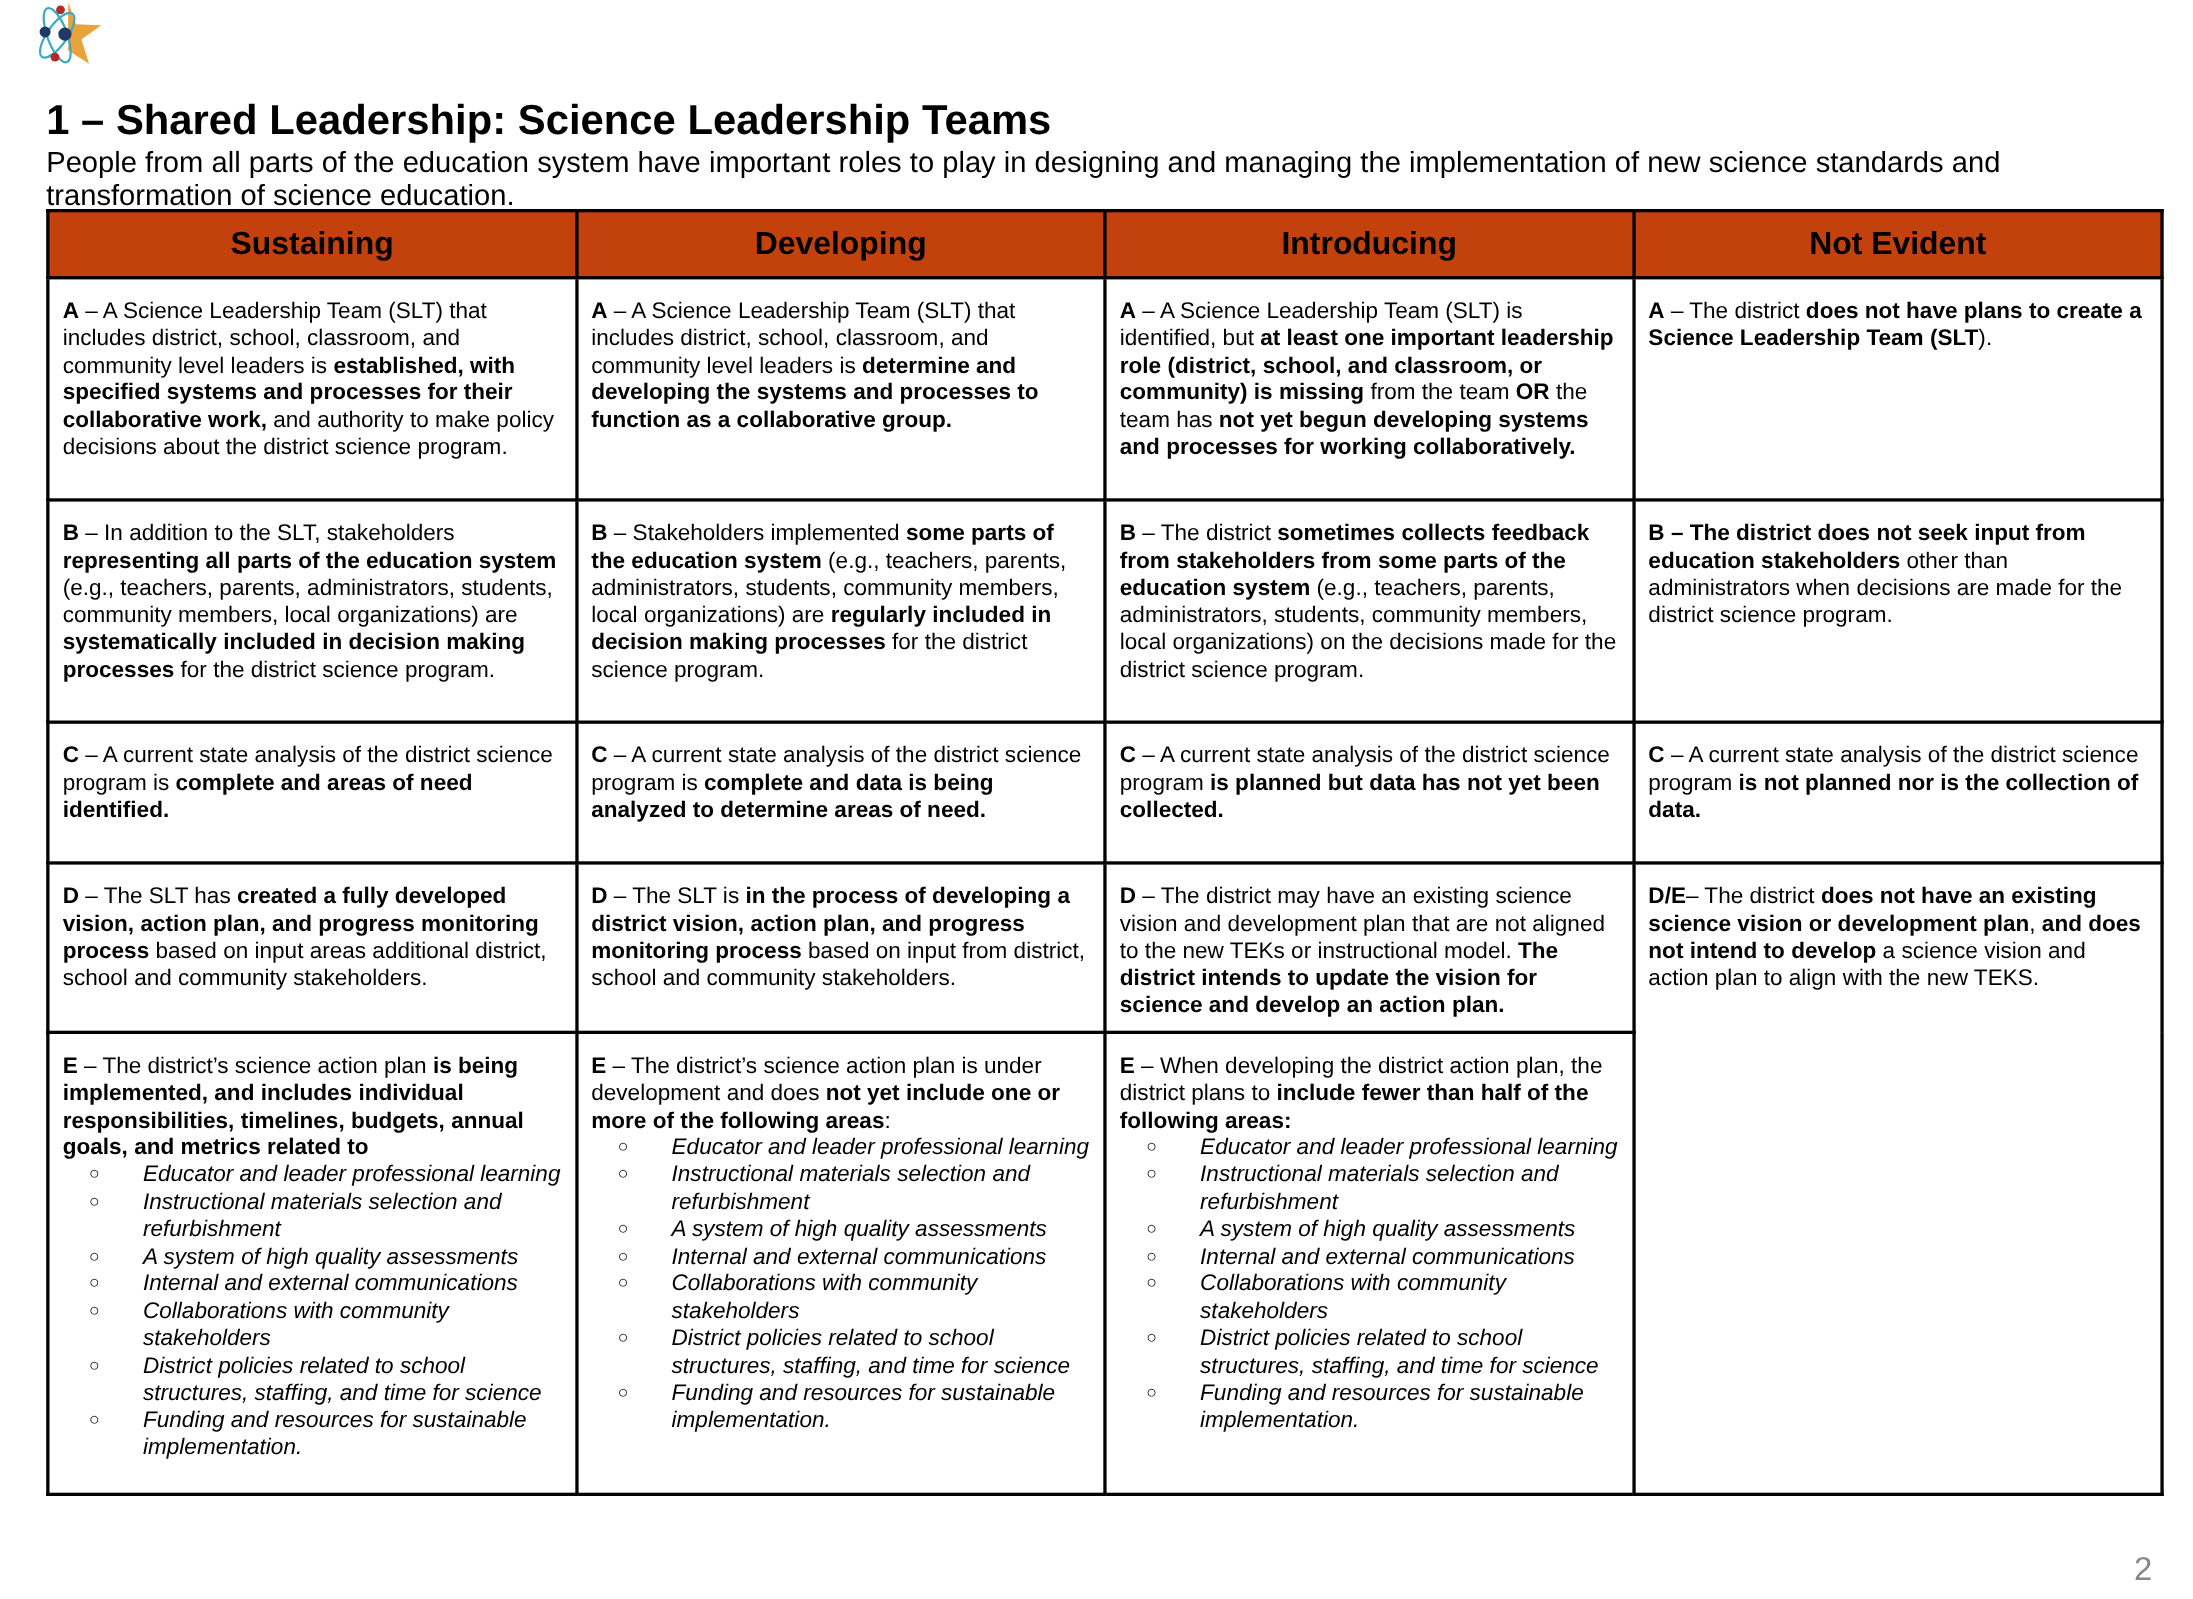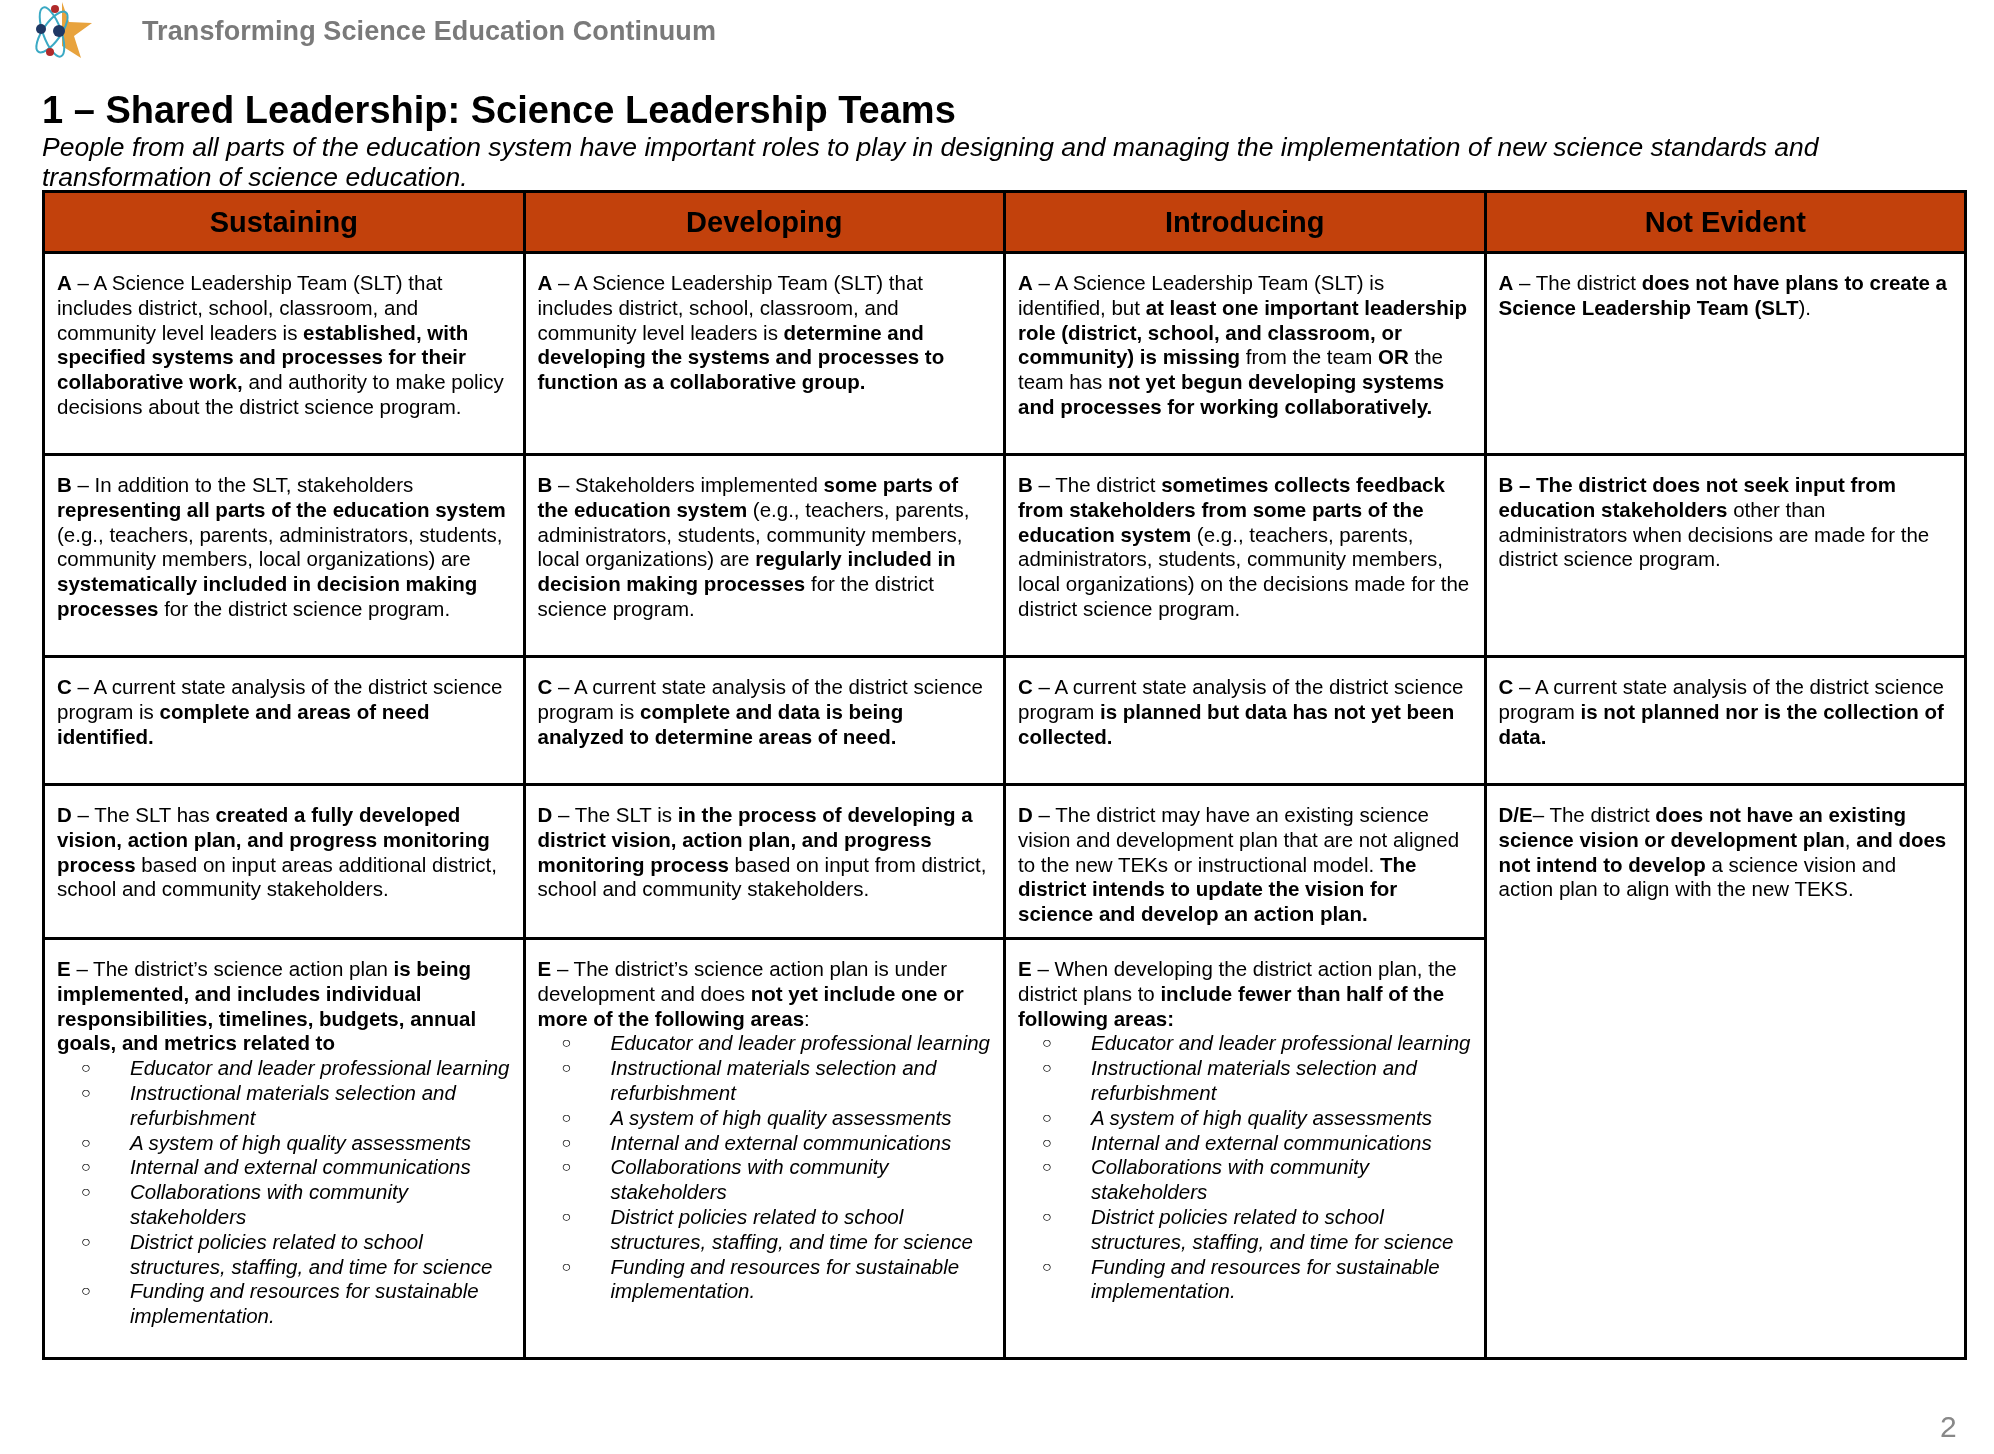--- a/index.html
+++ b/index.html
@@ -2,21 +2,21 @@
 <html><head>
 <meta charset="utf-8">
 <style>
   html, body { margin:0; padding:0; background:#ffffff; }
   body { width:1994px; height:1454px; position:relative; overflow:hidden;
          font-family:"Liberation Sans", sans-serif; color:#000; }
   .topbar { position:absolute; left:28px; top:2px; height:58px; display:flex; align-items:center; }
   .logo { width:68px; height:58px; display:block; }
   .doc-header { margin-left:46px; font-size:27px; font-weight:bold; color:#7a7a7a; letter-spacing:0.1px; }
   .title { position:absolute; left:42px; top:88px; font-size:38px; font-weight:bold; margin:0; line-height:44px; }
-  .subtitle { position:absolute; left:42px; top:132px; width:1900px; font-size:26.5px; font-style:italic; line-height:30px; margin:0; }
+  .subtitle { position:absolute; left:42px; top:132px; width:1900px; font-size:26.5px; line-height:30px; margin:0; }
   table.rubric { position:absolute; left:42px; top:190px; width:1925px; border-collapse:collapse; table-layout:fixed; }
   table.rubric th, table.rubric td { border:3px solid #000; }
   table.rubric th { background:#c2410c; height:58px; font-size:29px; font-weight:bold; text-align:center; padding:0; }
   table.rubric td { vertical-align:top; padding:17px 12px 10px 12px; font-size:20.5px; line-height:24.8px; }
   tr.row-a td { height:172px; }
   tr.row-b td { height:172px; }
   tr.row-c td { height:98px; }
   tr.row-d td { height:124px; }
   tr.row-e td { height:390px; }
   .b { font-weight:bold; }
@@ -31,21 +31,20 @@
 <div class="topbar">
   <svg class="logo" viewBox="0 0 68 58">
     <polygon points="34,0 41,20 64,21 46,34 53,56 34,44" fill="#E8A33D"></polygon>
     <ellipse cx="24" cy="30" rx="9" ry="26" fill="none" stroke="#3AA9C4" stroke-width="2" transform="rotate(-20 24 30)"></ellipse>
     <ellipse cx="24" cy="30" rx="9" ry="24" fill="none" stroke="#3AA9C4" stroke-width="2" transform="rotate(35 24 30)"></ellipse>
     <circle cx="13" cy="27" r="5" fill="#1F3864"></circle>
     <circle cx="31" cy="29" r="6" fill="#1F3864"></circle>
     <circle cx="27" cy="7" r="4" fill="#B02A2A"></circle>
     <circle cx="22" cy="50" r="4" fill="#B02A2A"></circle>
   </svg>
-  <span class="doc-header">Transforming Science Education Continuum</span>
 </div>
 
 <h1 class="title">1 – Shared Leadership: Science Leadership Teams</h1>
 <p class="subtitle">People from all parts of the education system have important roles to play in designing and managing the implementation of new science standards and transformation of science education.</p>
 
 <table class="rubric">
   <thead>
     <tr>
       <th>Sustaining</th>
       <th>Developing</th>

